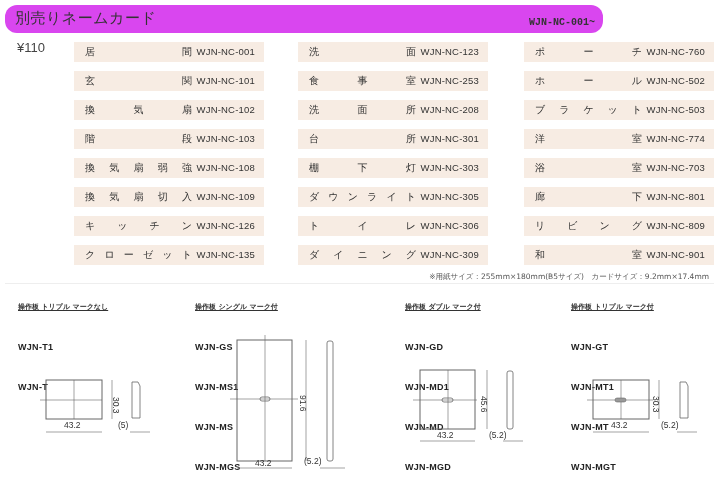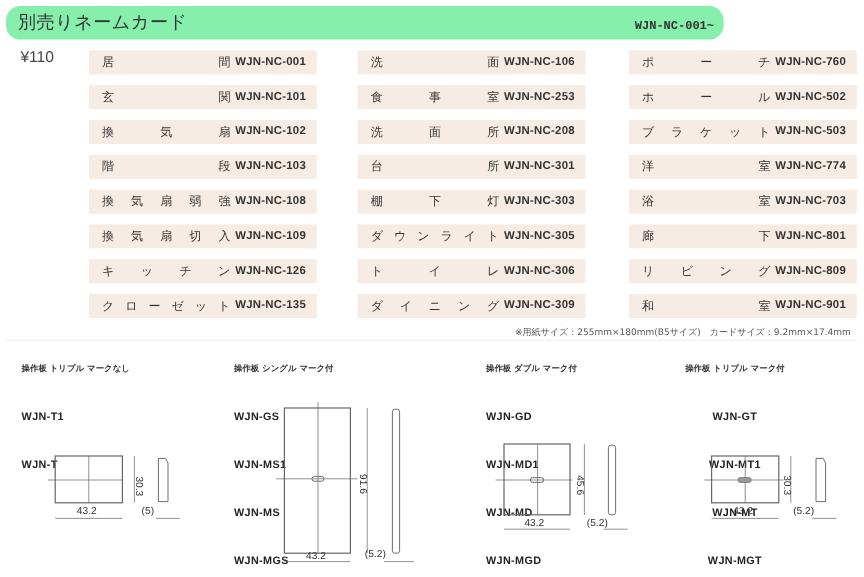--- a/index.html
+++ b/index.html
@@ -1,29 +1,29 @@
 <!DOCTYPE html>
 <html><head>
 <meta charset="utf-8">
 <style>
   * { box-sizing: border-box; margin: 0; padding: 0; }
   html, body { width: 720px; height: 481px; background: #ffffff; overflow: hidden; }
   body { position: relative; font-family: "DejaVu Sans", sans-serif; color: #333; }
-  .header { position: absolute; left: 5px; top: 5px; width: 598px; height: 28px; background: #86efac; border-radius: 12px; }
+  .header { position: absolute; left: 5px; top: 5px; width: 598px; height: 28px; background: #d946ef; border-radius: 12px; }
   .header-title { position: absolute; left: 10px; top: 4px; font-size: 15px; color: #333; letter-spacing: 0.5px; }
   .header-code { position: absolute; right: 8px; top: 12px; font-family: Liberation Mono, monospace; font-weight: bold; font-size: 10px; color: #333; }
   .price { position: absolute; left: 17px; top: 40px; font-family: "Liberation Sans", sans-serif; font-size: 13px; color: #444; }
   .card-row { position: absolute; height: 20px; width: 190px; background: #f7ece3; }
   .card-name { position: absolute; left: 0; top: 3px; width: 130px; height: 14px; display: flex; justify-content: space-between; padding: 0 12px 0 11px; font-size: 10px; color: #333; }
   .card-name span { display: inline-block; }
-  .card-code { position: absolute; right: 9px; top: 4px; font-family: "Liberation Sans", sans-serif; font-weight: bold; font-size: 9.5px; color: #333; letter-spacing: 0.2px; }
+  .card-code { position: absolute; right: 9px; top: 4px; font-family: "Liberation Sans", sans-serif; font-weight: normal; font-size: 9.5px; color: #333; letter-spacing: 0.2px; }
   .note { position: absolute; right: 11px; top: 272px; font-size: 7.5px; color: #555; font-family: "DejaVu Sans", sans-serif; }
   .note-rule { position: absolute; left: 5px; top: 283px; width: 709px; height: 1px; background: #eeeeee; }
   .plate-block { position: absolute; }
-  .plate-type { font-size: 7px; color: #333; font-weight: bold; margin-bottom: 17px; }
+  .plate-type { font-size: 7px; color: #333; font-weight: bold; margin-bottom: 17px; text-decoration: underline; }
   .plate-model { font-family: "Liberation Sans", sans-serif; font-weight: bold; font-size: 9px; line-height: 10px; color: #222; letter-spacing: 0.3px; margin-top: 30px; }
   svg.drawing { position: absolute; }
   svg text { font-family: "Liberation Sans", sans-serif; font-size: 8.5px; fill: #333; }
 </style>
 </head>
 <body>
 
 <div class="header">
   <div class="header-title">別売りネームカード</div>
   <div class="header-code">WJN-NC-001~</div>
@@ -99,21 +99,21 @@
         <span>ッ</span>
         <span>ト</span>
       </div>
       <div class="card-code">WJN-NC-135</div>
     </div>
     <div class="card-row" style="left: 298px; top: 42px;">
       <div class="card-name">
         <span>洗</span>
         <span>面</span>
       </div>
-      <div class="card-code">WJN-NC-106</div>
+      <div class="card-code">WJN-NC-123</div>
     </div>
     <div class="card-row" style="left: 298px; top: 71px;">
       <div class="card-name">
         <span>食</span>
         <span>事</span>
         <span>室</span>
       </div>
       <div class="card-code">WJN-NC-253</div>
     </div>
     <div class="card-row" style="left: 298px; top: 100px;">
@@ -290,21 +290,21 @@
   <rect x="37" y="38" width="11" height="4" rx="2" fill="none" stroke="#666" stroke-width="0.8"></rect>
   <line x1="82" y1="10" x2="82" y2="69" stroke="#666" stroke-width="0.6"></line>
   <text x="76" y="44" transform="rotate(90 80 40)">45.6</text>
   <rect x="102" y="11" width="6" height="58" rx="2" fill="none" stroke="#666" stroke-width="0.8"></rect>
   <line x1="15" y1="81" x2="70" y2="81" stroke="#666" stroke-width="0.6"></line>
   <text x="32" y="78">43.2</text>
   <text x="84" y="78">(5.2)</text>
   <line x1="98" y1="81" x2="118" y2="81" stroke="#666" stroke-width="0.6"></line>
 </svg>
 
-<div class="plate-block" style="left:571px; top:302px;text-align:center;">
+<div class="plate-block" style="left:571px; top:302px;">
   <div class="plate-type">操作板 トリプル マーク付</div>
   <div class="plate-model">WJN-GT</div>
   <div class="plate-model">WJN-MT1</div>
   <div class="plate-model">WJN-MT</div>
   <div class="plate-model">WJN-MGT</div>
 </div>
 <svg class="drawing" style="left:585px; top:370px;" width="130" height="68">
   <rect x="8" y="10" width="56" height="39" fill="none" stroke="#666" stroke-width="1"></rect>
   <line x1="36" y1="10" x2="36" y2="49" stroke="#666" stroke-width="0.6"></line>
   <line x1="2" y1="30" x2="68" y2="30" stroke="#666" stroke-width="0.6"></line>

